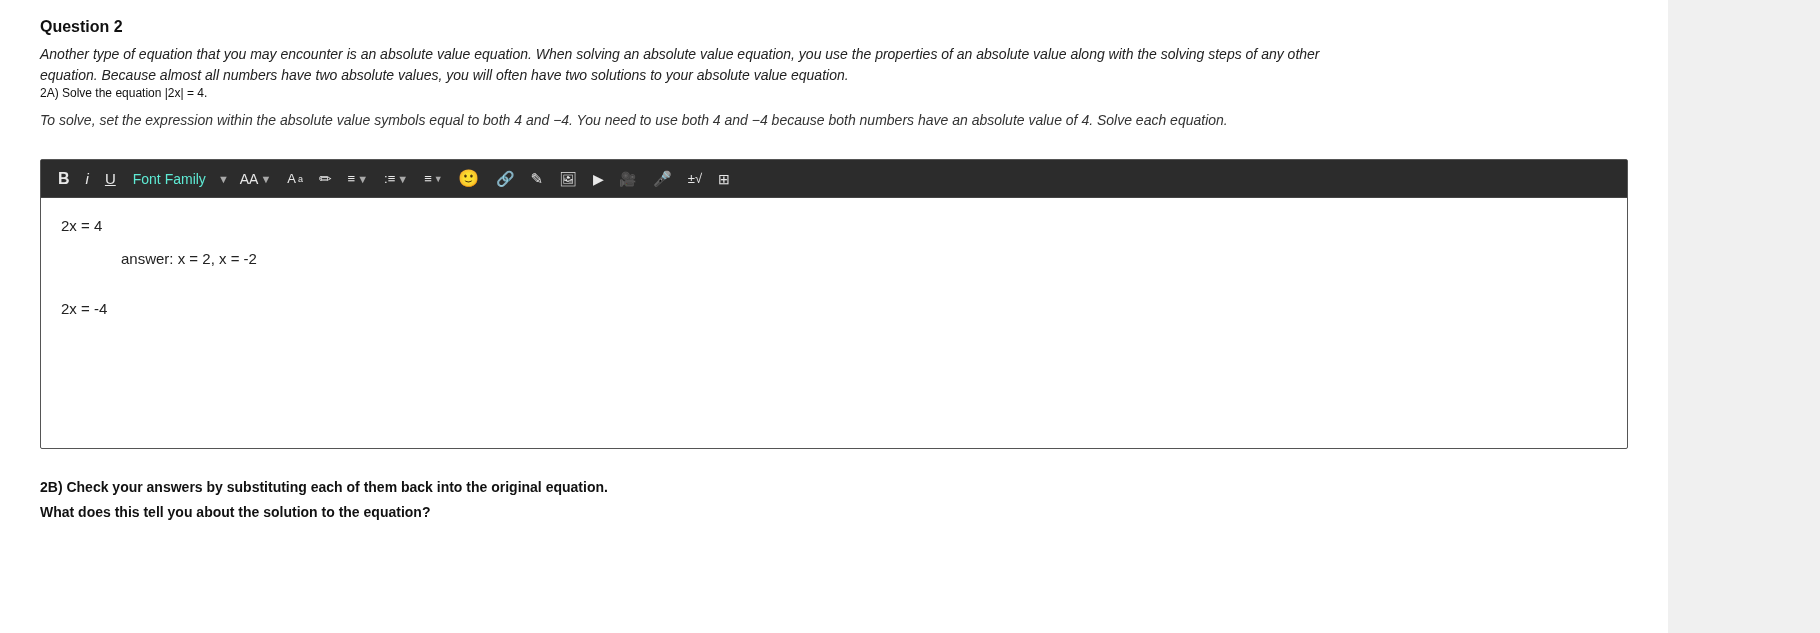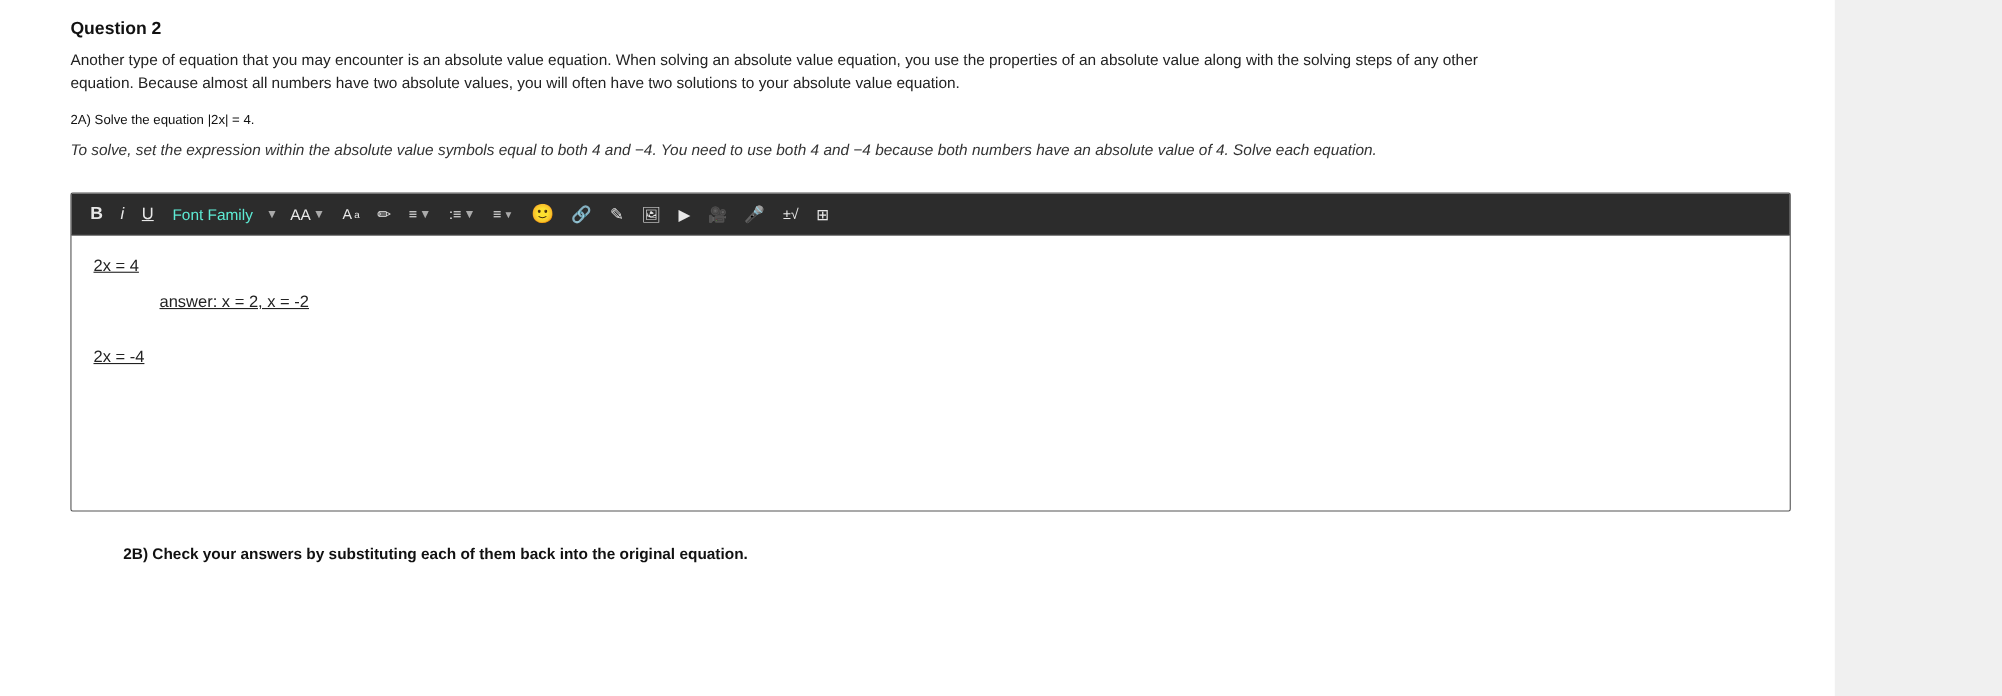--- a/index.html
+++ b/index.html
@@ -7,33 +7,33 @@
       font-family: Arial, sans-serif;
       background: #f0f0f0;
       width: 1820px;
       min-height: 633px;
       overflow-x: hidden;
     }
     .page-container {
       background: #ffffff;
       width: 1668px;
       min-height: 633px;
-      padding: 18px 40px 20px 64px;
+      padding: 18px 40px 20px 40px;
     }
     .question-title {
       font-size: 16px;
       font-weight: bold;
       margin-bottom: 8px;
       color: #111;
     }
     .question-body {
       font-size: 14px;
       color: #222;
-      margin-bottom: 16px;
       line-height: 1.5;
+      font-style: italic;
     }
     .sub-question {
       font-size: 12px;
       font-weight: normal;
       margin-bottom: 10px;
       color: #111;
     }
     .italic-instruction {
       font-size: 14px;
       font-style: italic;
@@ -81,21 +81,20 @@
       color: #aaa;
       font-size: 11px;
     }
     .editor-content {
       padding: 16px 20px;
       min-height: 250px;
       font-size: 15px;
       color: #222;
       line-height: 1.7;
       position: relative;
-      text-decoration: underline;
     }
     .equation-block {
       margin-bottom: 8px;
     }
     .equation-line {
       font-size: 15px;
       color: #222;
       line-height: 1.6;
     }
     .answer-line {
@@ -114,21 +113,20 @@
     .bottom-section {
       margin-top: 10px;
       padding-top: 8px;
     }
     .check-instruction {
       font-size: 14px;
       font-weight: bold;
       color: #111;
       margin-bottom: 4px;
       line-height: 1.5;
-      margin-left: 48px;
     }
   </style>
 </head>
 <body>
 
 <div class="page-container">
 
   <div class="question-title">Question 2</div>
 
   <div class="question-body">
@@ -204,15 +202,16 @@
       <div class="equation-block">
         <div class="equation-line">2x = -4</div>
       </div>
 
     </div>
 
   </div>
 
   <div class="bottom-section">
     <div class="check-instruction">2B) Check your answers by substituting each of them back into the original equation.</div>
+    <div class="check-instruction">What does this tell you about the solution to the equation?</div>
   </div>
 
 </div>
 
 </body></html>

